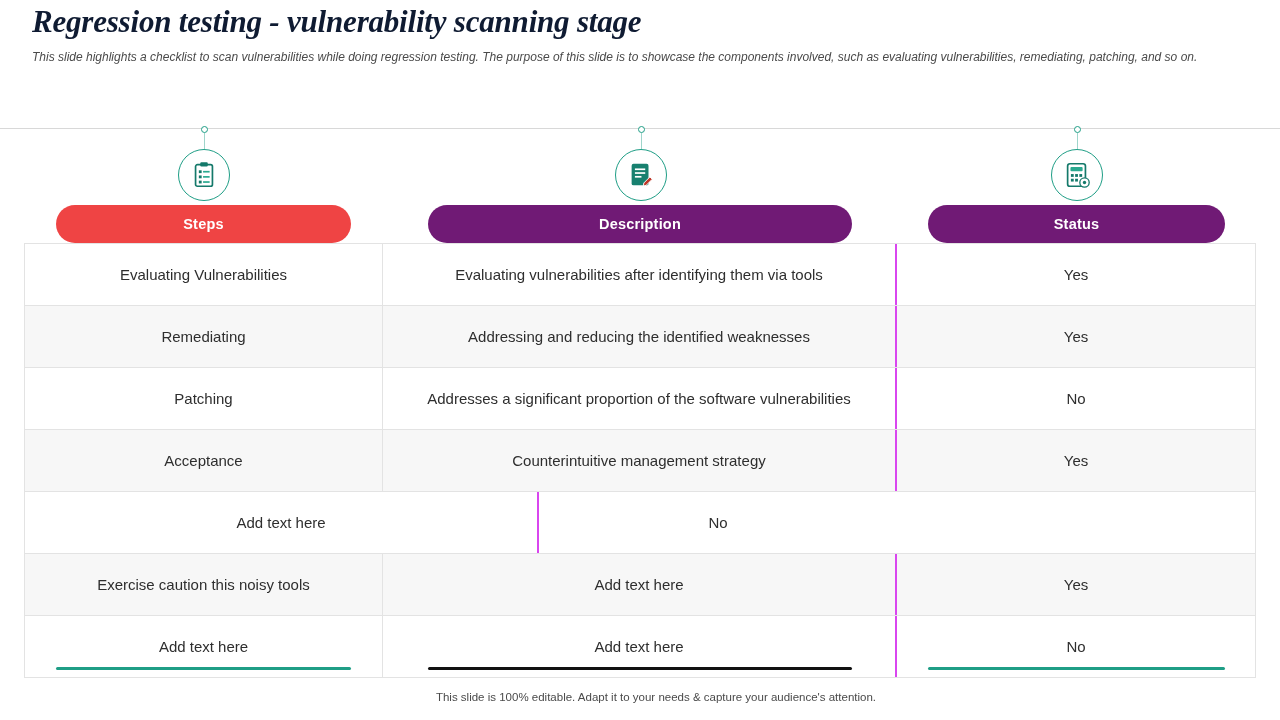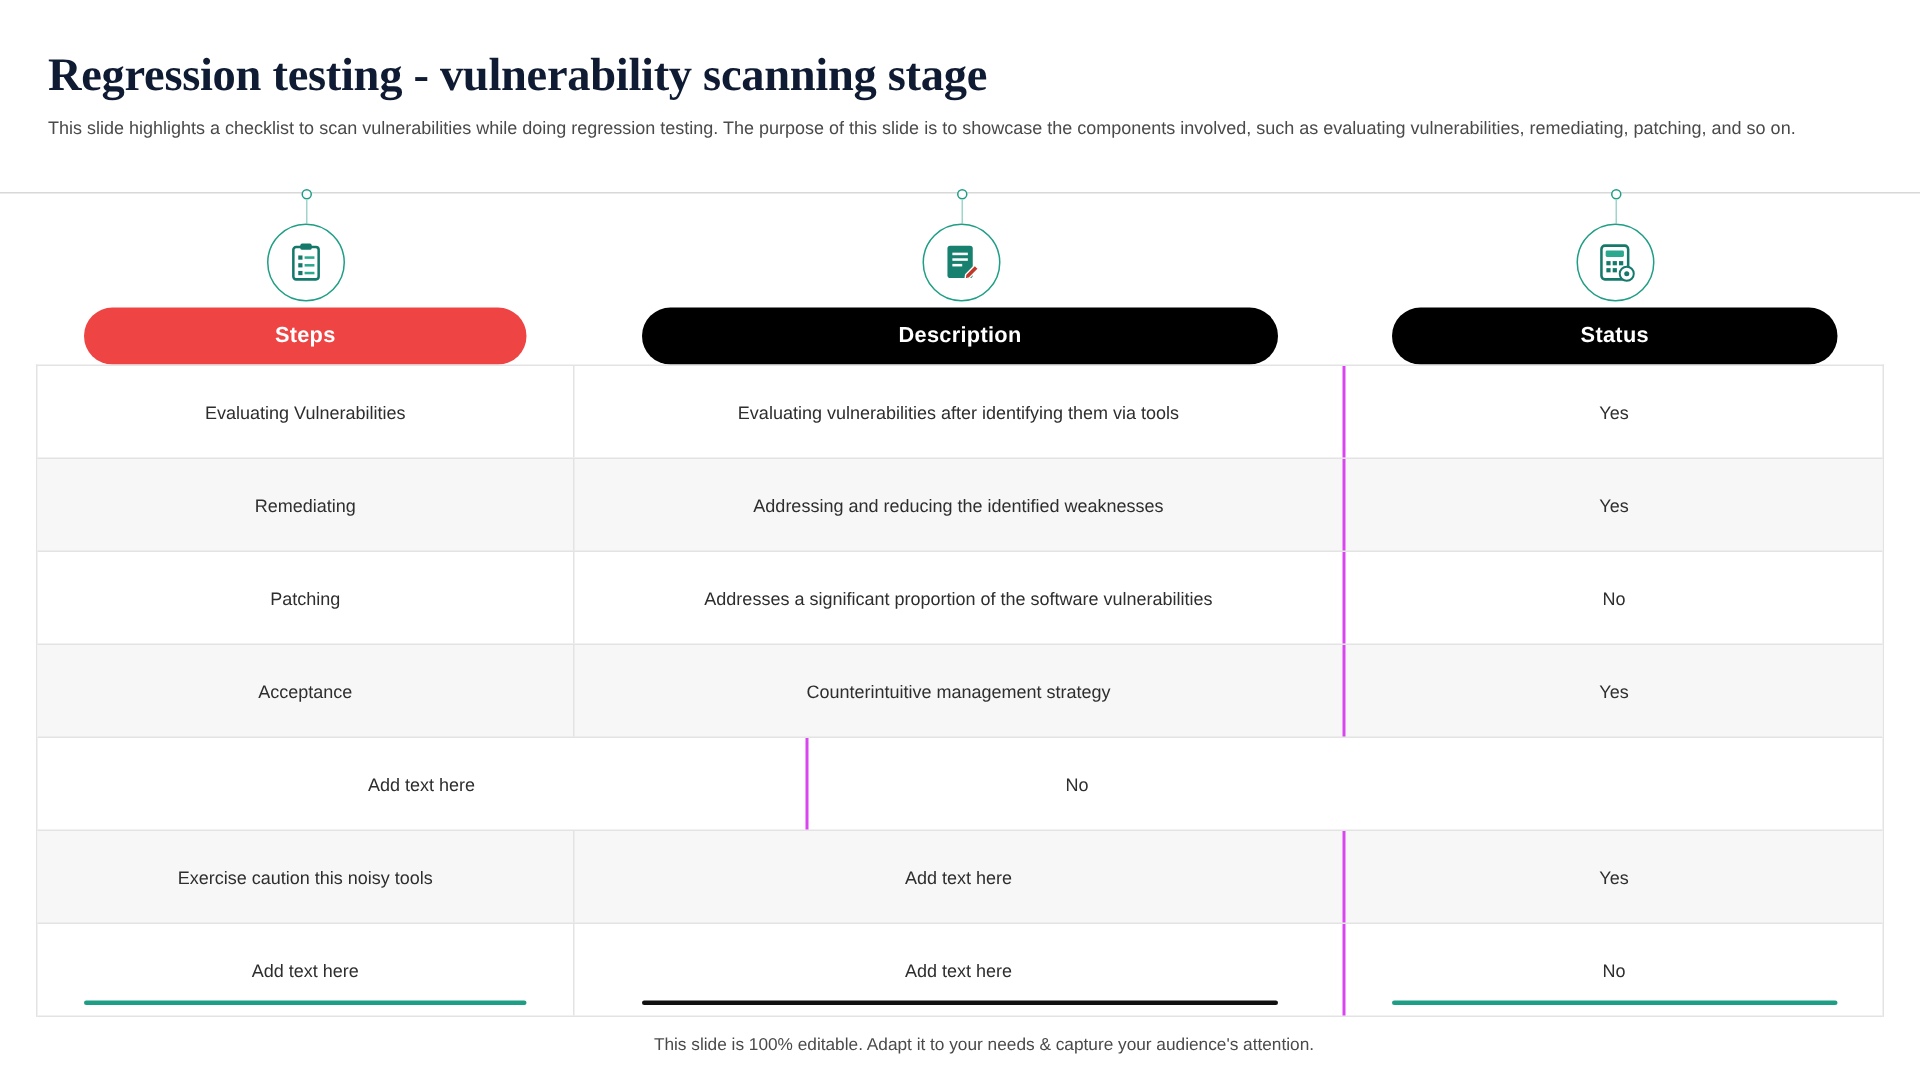--- a/index.html
+++ b/index.html
@@ -14,21 +14,22 @@
     position: relative;
     width: 1280px; height: 720px;
     background: #ffffff;
   }
 
   
   .header {
     position: absolute;
     left: 0; top: 0;
     width: 1280px;
-    padding: 32px 32px 10px 32px;
+    padding: 4px 32px 10px 32px;
+    font-style: italic;
   }
   .title {
     font-family: "Liberation Serif", serif;
     font-size: 31px;
     font-weight: bold;
     color: #0f1b32;
     letter-spacing: -0.2px;
     margin: 0 0 8px 0;
     line-height: 1.15;
   }
@@ -92,42 +93,42 @@
     border-radius: 19px;
     display: flex;
     align-items: center;
     justify-content: center;
     color: #ffffff;
     font-size: 14.5px;
     font-weight: bold;
     letter-spacing: 0.2px;
   }
   .pill-steps   { left: 56px;  width: 295px; background: #ef4444; }
-  .pill-desc    { left: 428px; width: 424px; background: #000000; }
-  .pill-status  { left: 928px; width: 297px; background: #000000; }
+  .pill-desc    { left: 428px; width: 424px; background: #701a75; }
+  .pill-status  { left: 928px; width: 297px; background: #701a75; }
 
   
   .table {
     position: absolute;
     left: 24px; top: 243px;
     width: 1232px;
     border: 1px solid #e3e3e3;
     border-bottom: none;
   }
   .row {
     display: flex;
     height: 62px;
     border-bottom: 1px solid #e3e3e3;
   }
   .row.alt { background: #f7f7f7; }
   .cell {
     display: flex;
     align-items: center;
     justify-content: center;
-    font-size: 12px;
+    font-size: 15px;
     color: #2e2e2e;
     text-align: center;
     padding: 0 10px;
   }
   .cell.c-step   { width: 358px; border-right: 1px solid #e3e3e3; }
   .cell.c-desc   { width: 514px; border-right: 2px solid #d946ef; }
   .cell.c-status { width: 358px; }
 
   
   .accents {

